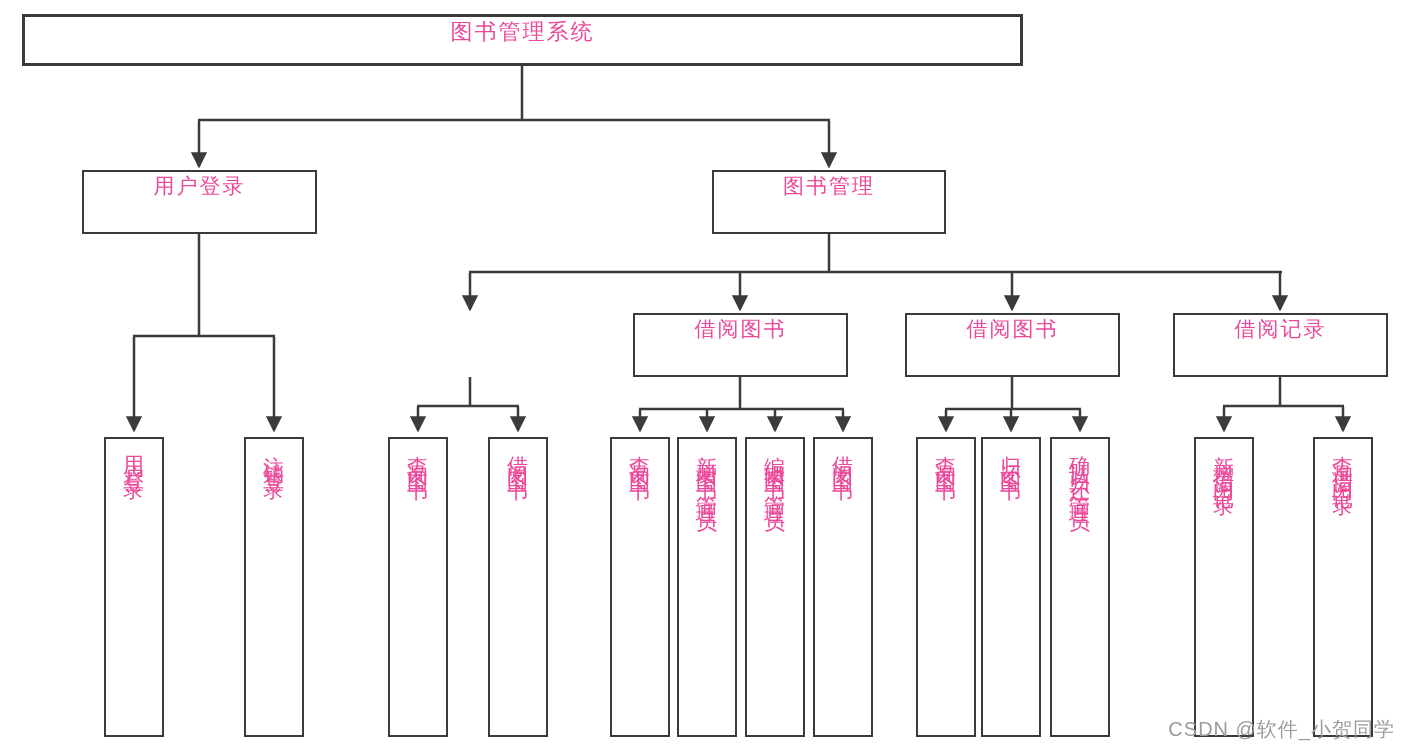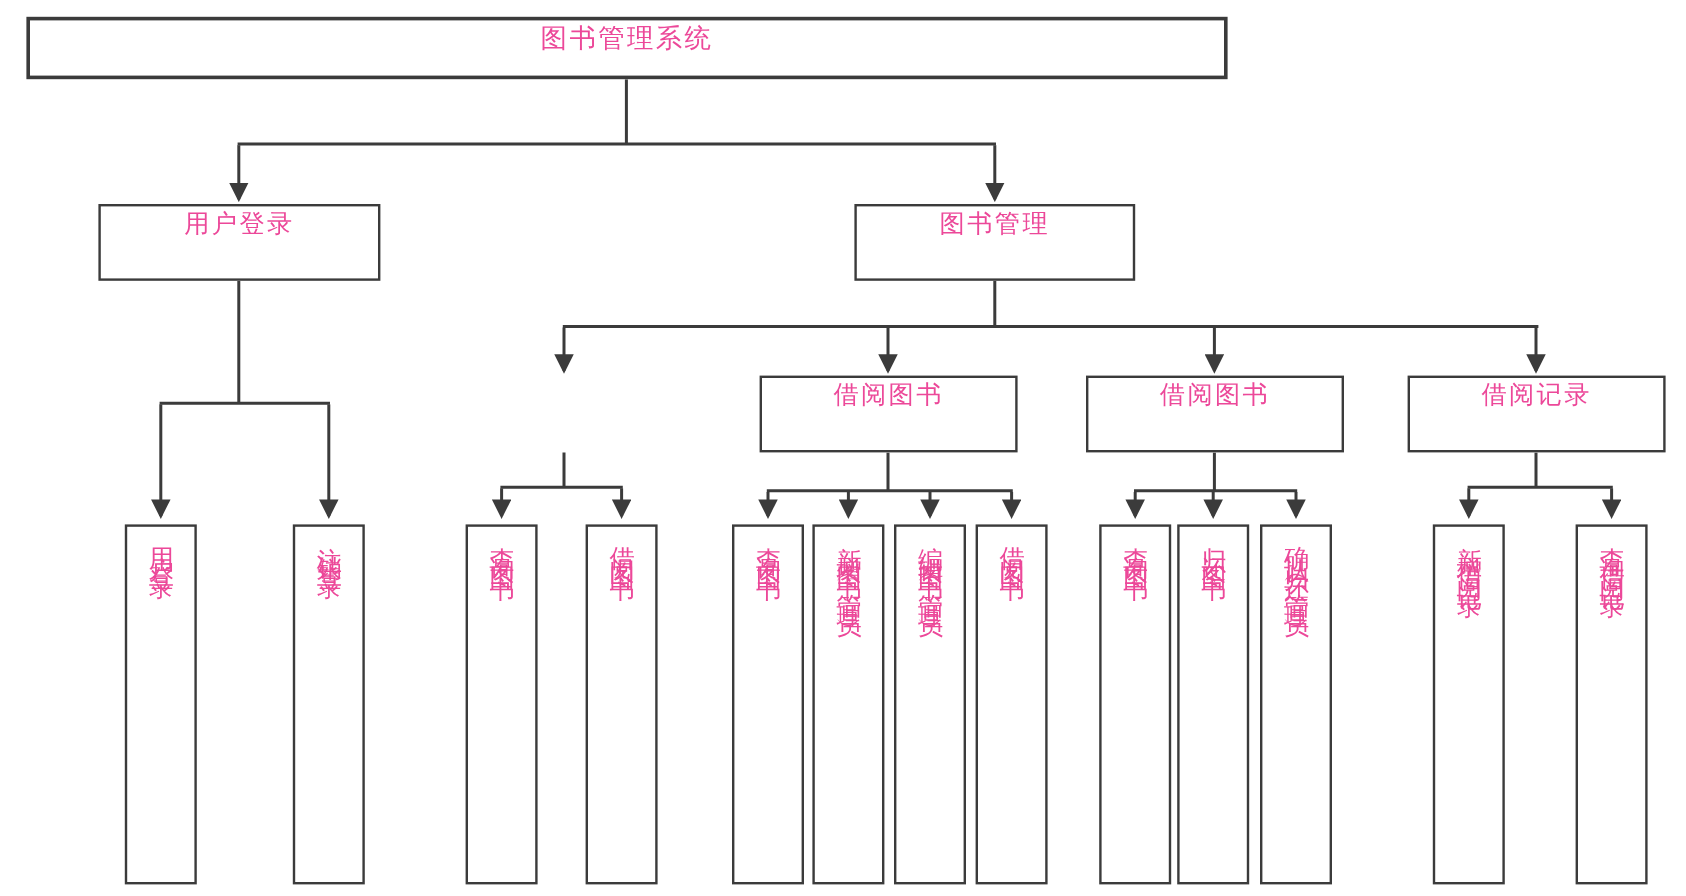--- a/index.html
+++ b/index.html
@@ -166,13 +166,14 @@
     <span>确认归还（管理员）</span>
   </div>
 
   <div class="box vbox" style="left:1194px;top:437px;width:60px;height:300px">
     <span>新增借阅记录</span>
   </div>
   <div class="box vbox" style="left:1313px;top:437px;width:60px;height:300px">
     <span>查询借阅记录</span>
   </div>
 
+  <div class="watermark">CSDN @软件_小贺同学</div>
 </div>
 
 </body></html>

